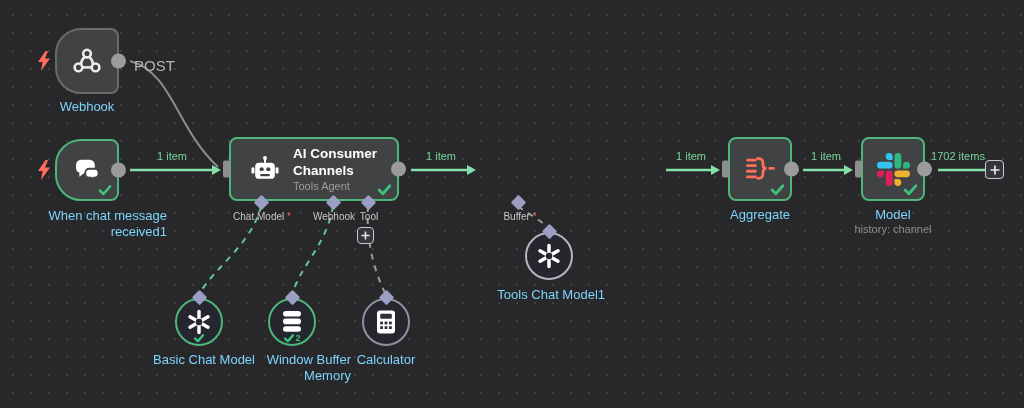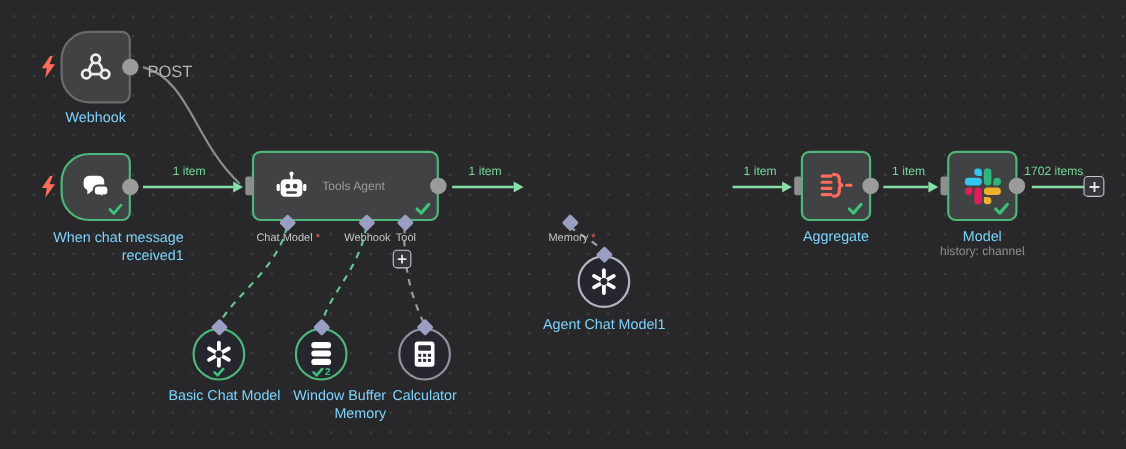--- a/index.html
+++ b/index.html
@@ -140,20 +140,21 @@
           <circle cx="13" cy="3" r="1.6" fill="#fff"></circle>
         <rect x="2" y="10.5" width="2.4" height="5.4" rx="1.2" fill="#fff"></rect>
         <rect x="21.6" y="10.5" width="2.4" height="5.4" rx="1.2" fill="#fff"></rect>
         <rect x="5" y="7" width="16" height="13" rx="3.2" fill="#fff"></rect>
         <circle cx="10.3" cy="12.2" r="1.7" fill="#414244"></circle>
           <circle cx="15.7" cy="12.2" r="1.7" fill="#414244"></circle>
         <rect x="9" y="16" width="8" height="1.8" rx="0.9" fill="#414244"></rect>
       </svg>
     </span>
     <span class="title-col">
+      <span class="title-main" style="width:105px;">AI Consumer Channels</span>
       <span class="title-sub">Tools Agent</span>
     </span>
     <span class="check-badge">
       <svg width="15" height="12" viewBox="0 0 14 11">
           <polyline points="2,5.5 5.5,9 12,1.5" fill="none" stroke="#3ec27b" stroke-width="2.6" stroke-linecap="round" stroke-linejoin="round"></polyline>
         </svg>
     </span>
     <span class="out-dot"></span>
   </div>
   <span class="diamond" style="left:255.5px; top:196.5px;"></span>
@@ -162,21 +163,21 @@
   <span class="port-label" style="left:262px; top:211px;"><span>Chat Model</span> <span class="req">*</span></span>
   <span class="port-label" style="left:334px; top:211px;">Webhook</span>
   <span class="port-label" style="left:369px; top:211px;">Tool</span>
   <div class="plus-btn" style="left:357px; top:227px; width:17px; height:17px;">
     <svg width="9" height="9" viewBox="0 0 9 9">
         <path d="M4.5,0.5 V8.5 M0.5,4.5 H8.5" stroke="#e8e8e8" stroke-width="1.6"></path>
       </svg>
   </div>
 
   <span class="diamond" style="left:512.5px; top:196.5px;"></span>
-  <span class="port-label" style="left:520px; top:211px;"><span>Memory</span> <span class="req">*</span></span>
+  <span class="port-label" style="left:520px; top:211px;"><span>Buffer</span> <span class="req">*</span></span>
 
   <div class="node" style="left:728px; top:137px; width:64px; height:64px;">
     <span class="in-tab"></span>
     <span style="line-height:0;">
       <svg width="32" height="26" viewBox="0 0 28 22" stroke="#ff6d5a" stroke-width="2.5" stroke-linecap="round" fill="none">
         <path d="M3,3.2 H10"></path>
           <path d="M3,8.1 H10"></path>
           <path d="M3,13 H10"></path>
           <path d="M3,17.9 H10"></path>
         <path d="M12,1.8 c3.4,0 4.6,1.2 4.6,4.2 v1.4 c0,2 1,3.1 3.1,3.1 c-2.1,0 -3.1,1.1 -3.1,3.1 v1.4 c0,3 -1.2,4.2 -4.6,4.2"></path>
@@ -285,21 +286,21 @@
           <rect x="-1.6" y="-11.2" width="3.2" height="11.6" rx="1.6" transform="rotate(120)"></rect>
           <rect x="-1.6" y="-11.2" width="3.2" height="11.6" rx="1.6" transform="rotate(180)"></rect>
           <rect x="-1.6" y="-11.2" width="3.2" height="11.6" rx="1.6" transform="rotate(240)"></rect>
           <rect x="-1.6" y="-11.2" width="3.2" height="11.6" rx="1.6" transform="rotate(300)"></rect>
         </g>
         <circle cx="12" cy="12" r="3" fill="#26272e"></circle>
       </svg>
     </span>
   </div>
   <span class="diamond" style="left:543.5px; top:225.5px;"></span>
-  <div class="node-label" style="left:549px; top:287px; width:112px; margin-left:-56px; transform:none;">Agent Chat Model1</div>
+  <div class="node-label" style="left:549px; top:287px; width:112px; margin-left:-56px; transform:none;">Tools Chat Model1</div>
 
   <span class="wire-label" style="left:172px; top:150px;">1 item</span>
   <span class="wire-label" style="left:441px; top:150px;">1 item</span>
   <span class="wire-label" style="left:691px; top:150px;">1 item</span>
   <span class="wire-label" style="left:826px; top:150px;">1 item</span>
   <span class="wire-label" style="left:958px; top:150px;">1702 items</span>
 
 </div>
 
 </body></html>

